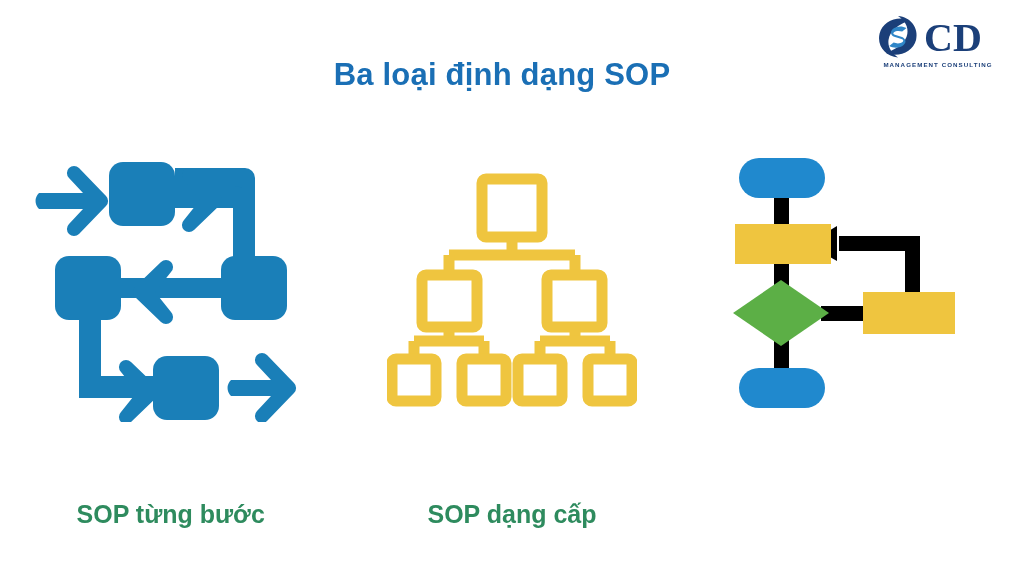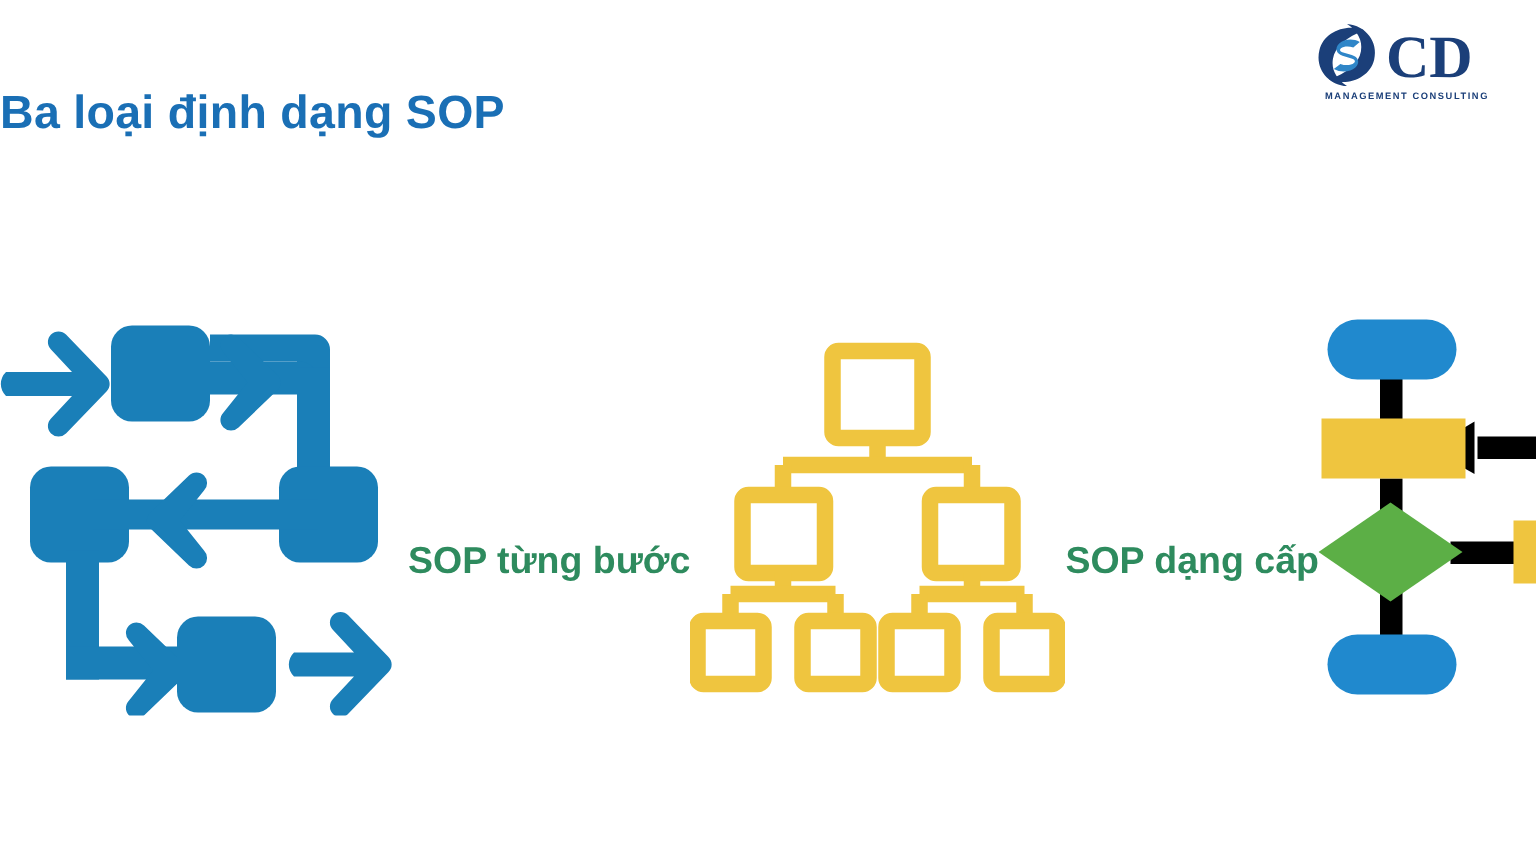--- a/index.html
+++ b/index.html
@@ -39,39 +39,40 @@
     margin-top: 1px;
     white-space: nowrap;
   }
 
   
   .title {
     position: absolute;
     top: 57px;
     left: 0;
     width: 1004px;
+    text-align: center;
     font-size: 31px;
     font-weight: bold;
     color: #1a6fb5;
     letter-spacing: 0.2px;
   }
 
   
   .columns {
     position: absolute;
     top: 138px;
     left: 0;
     width: 1024px;
     height: 410px;
     display: flex;
   }
   .col {
     flex: 1 1 0;
     display: flex;
-    flex-direction: row;
+    flex-direction: column;
     align-items: center;
   }
   .art {
     height: 300px;
     display: flex;
     align-items: center;
     justify-content: center;
   }
   .caption {
     margin-top: 62px;

